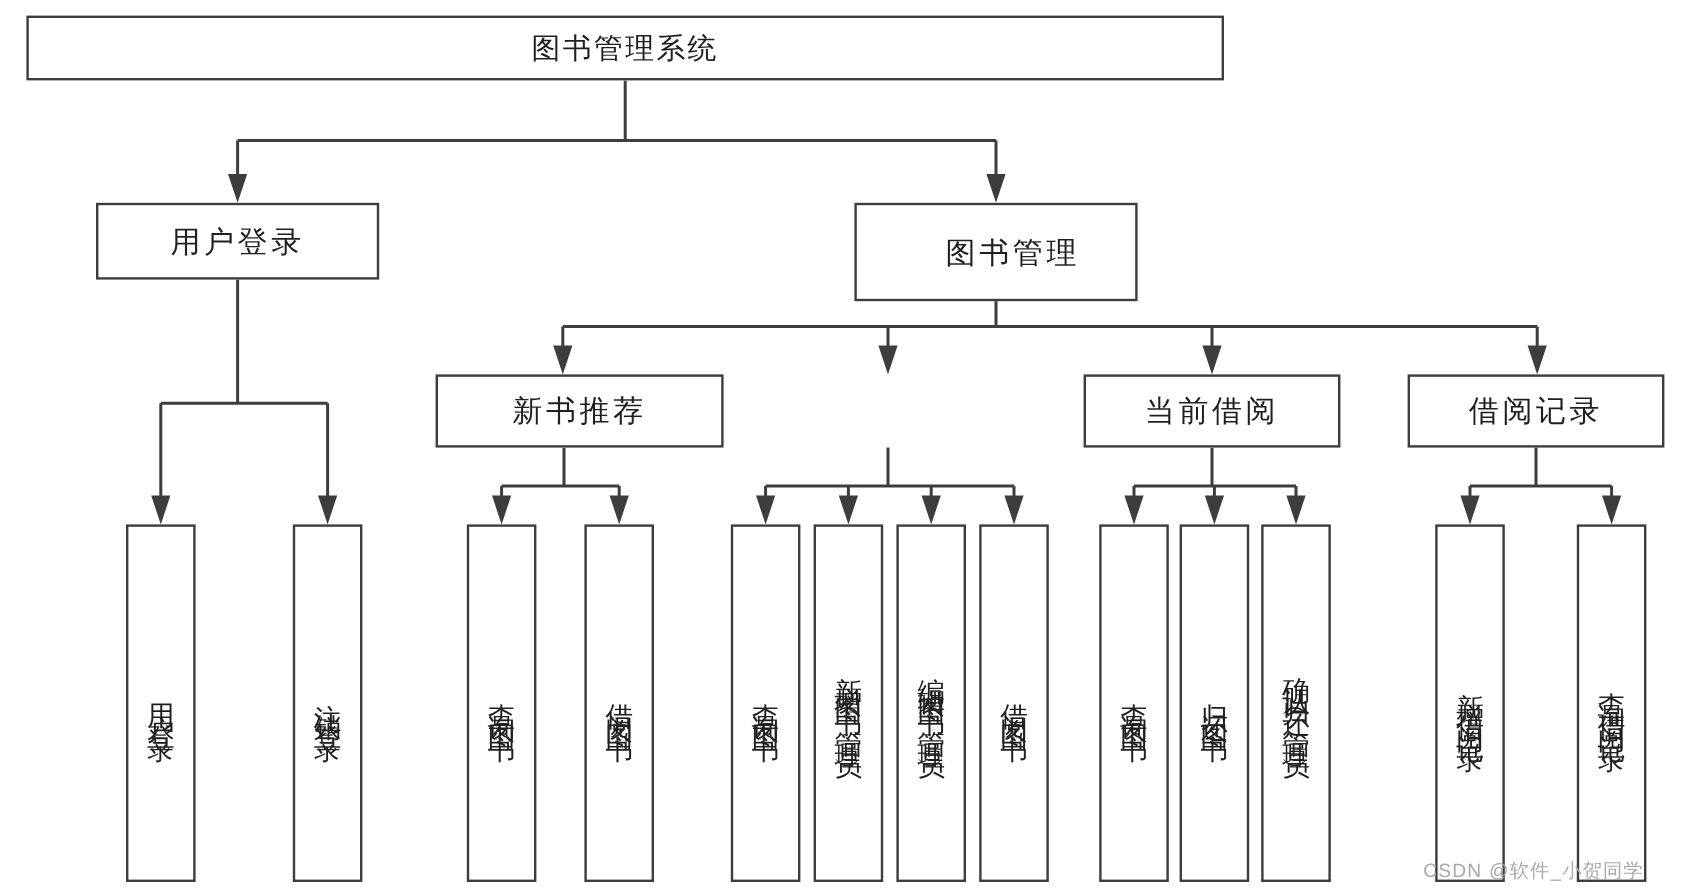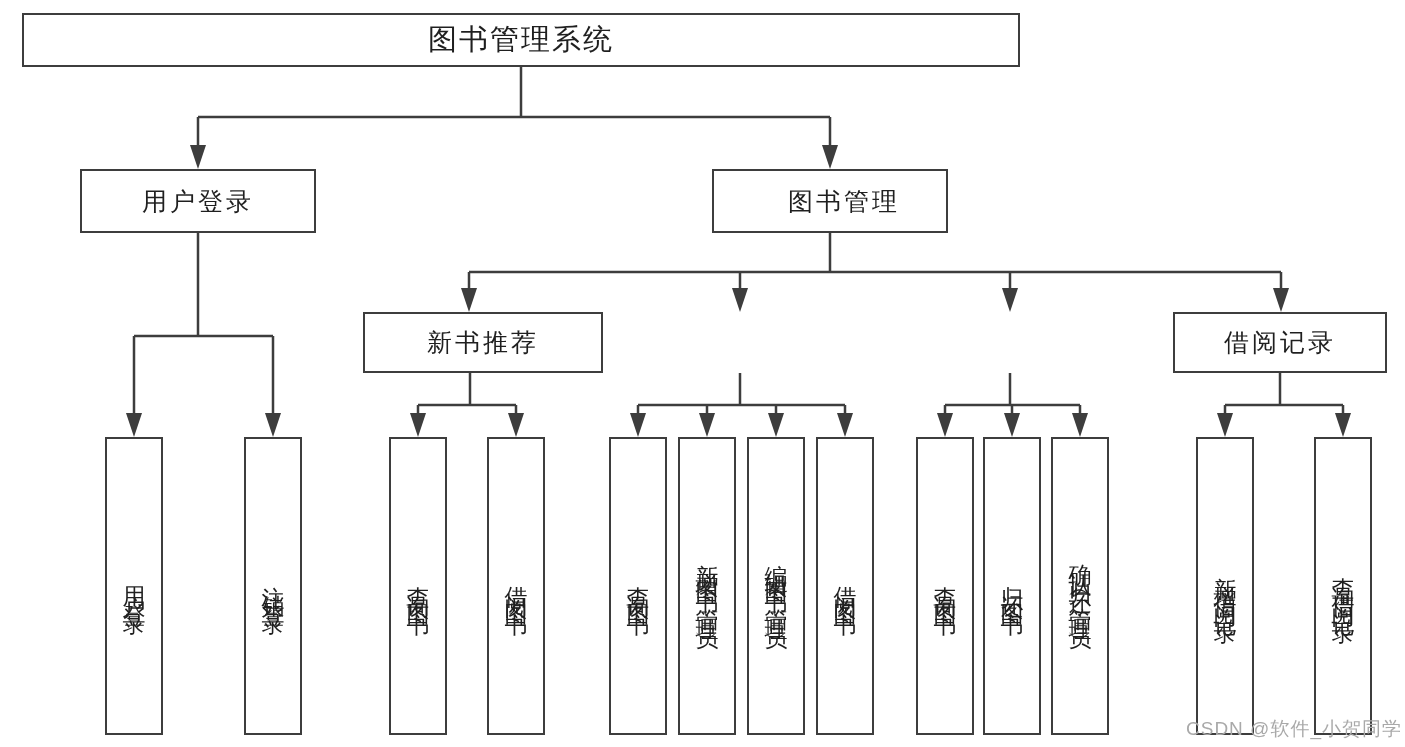--- a/index.html
+++ b/index.html
@@ -31,36 +31,36 @@
     align-items: center;
     justify-content: center;
   }
   .h-label {
     font-size: 25px;
     letter-spacing: 3px;
     color: #1f1f1f;
     white-space: nowrap;
   }
   .root-label {
-    font-size: 29px;
+    font-size: 24px;
     letter-spacing: 2px;
   }
   .v-label {
     writing-mode: vertical-rl;
     text-orientation: mixed;
     line-height: 1;
     font-size: 23px;
     letter-spacing: 9px;
     color: #1f1f1f;
   }
   .watermark {
     position: absolute;
     left: 1186px;
     top: 716px;
-    font-size: 19px;
+    font-size: 16px;
     letter-spacing: 1px;
     color: #a9a9a9;
     white-space: nowrap;
     z-index: 5;
   }
   .line {
     stroke: #3d3d3d;
     stroke-width: 2.5;
     fill: none;
   }
@@ -110,26 +110,29 @@
     <polygon class="arrow" points="1335,413 1351,413 1343,437"></polygon>
   </svg>
 
   <div class="node" style="left:22px; top:13px; width:998px; height:54px;">
     <span class="h-label root-label">图书管理系统</span>
   </div>
 
   <div class="node" style="left:80px; top:169px; width:236px; height:64px;">
     <span class="h-label">用户登录</span>
   </div>
-  <div class="node" style="left:712px; top:169px; width:236px; height:64px;padding-left:28px;">
+  <div class="node" style="left:712px; top:169px; width:236px; height:82px;padding-left:28px;">
     <span class="h-label">图书管理</span>
   </div>
 
   <div class="node" style="left:363px; top:312px; width:240px; height:61px;">
     <span class="h-label">新书推荐</span>
+  </div>
+  <div class="node" style="left:903px; top:312px; width:214px; height:61px;">
+    <span class="h-label">当前借阅</span>
   </div>
   <div class="node" style="left:1173px; top:312px; width:214px; height:61px;">
     <span class="h-label">借阅记录</span>
   </div>
 
   <div class="node" style="left:105px; top:437px; width:58px; height:298px;">
     <span class="v-label">用户登录</span>
   </div>
   <div class="node" style="left:244px; top:437px; width:58px; height:298px;">
     <span class="v-label">注销登录</span>

